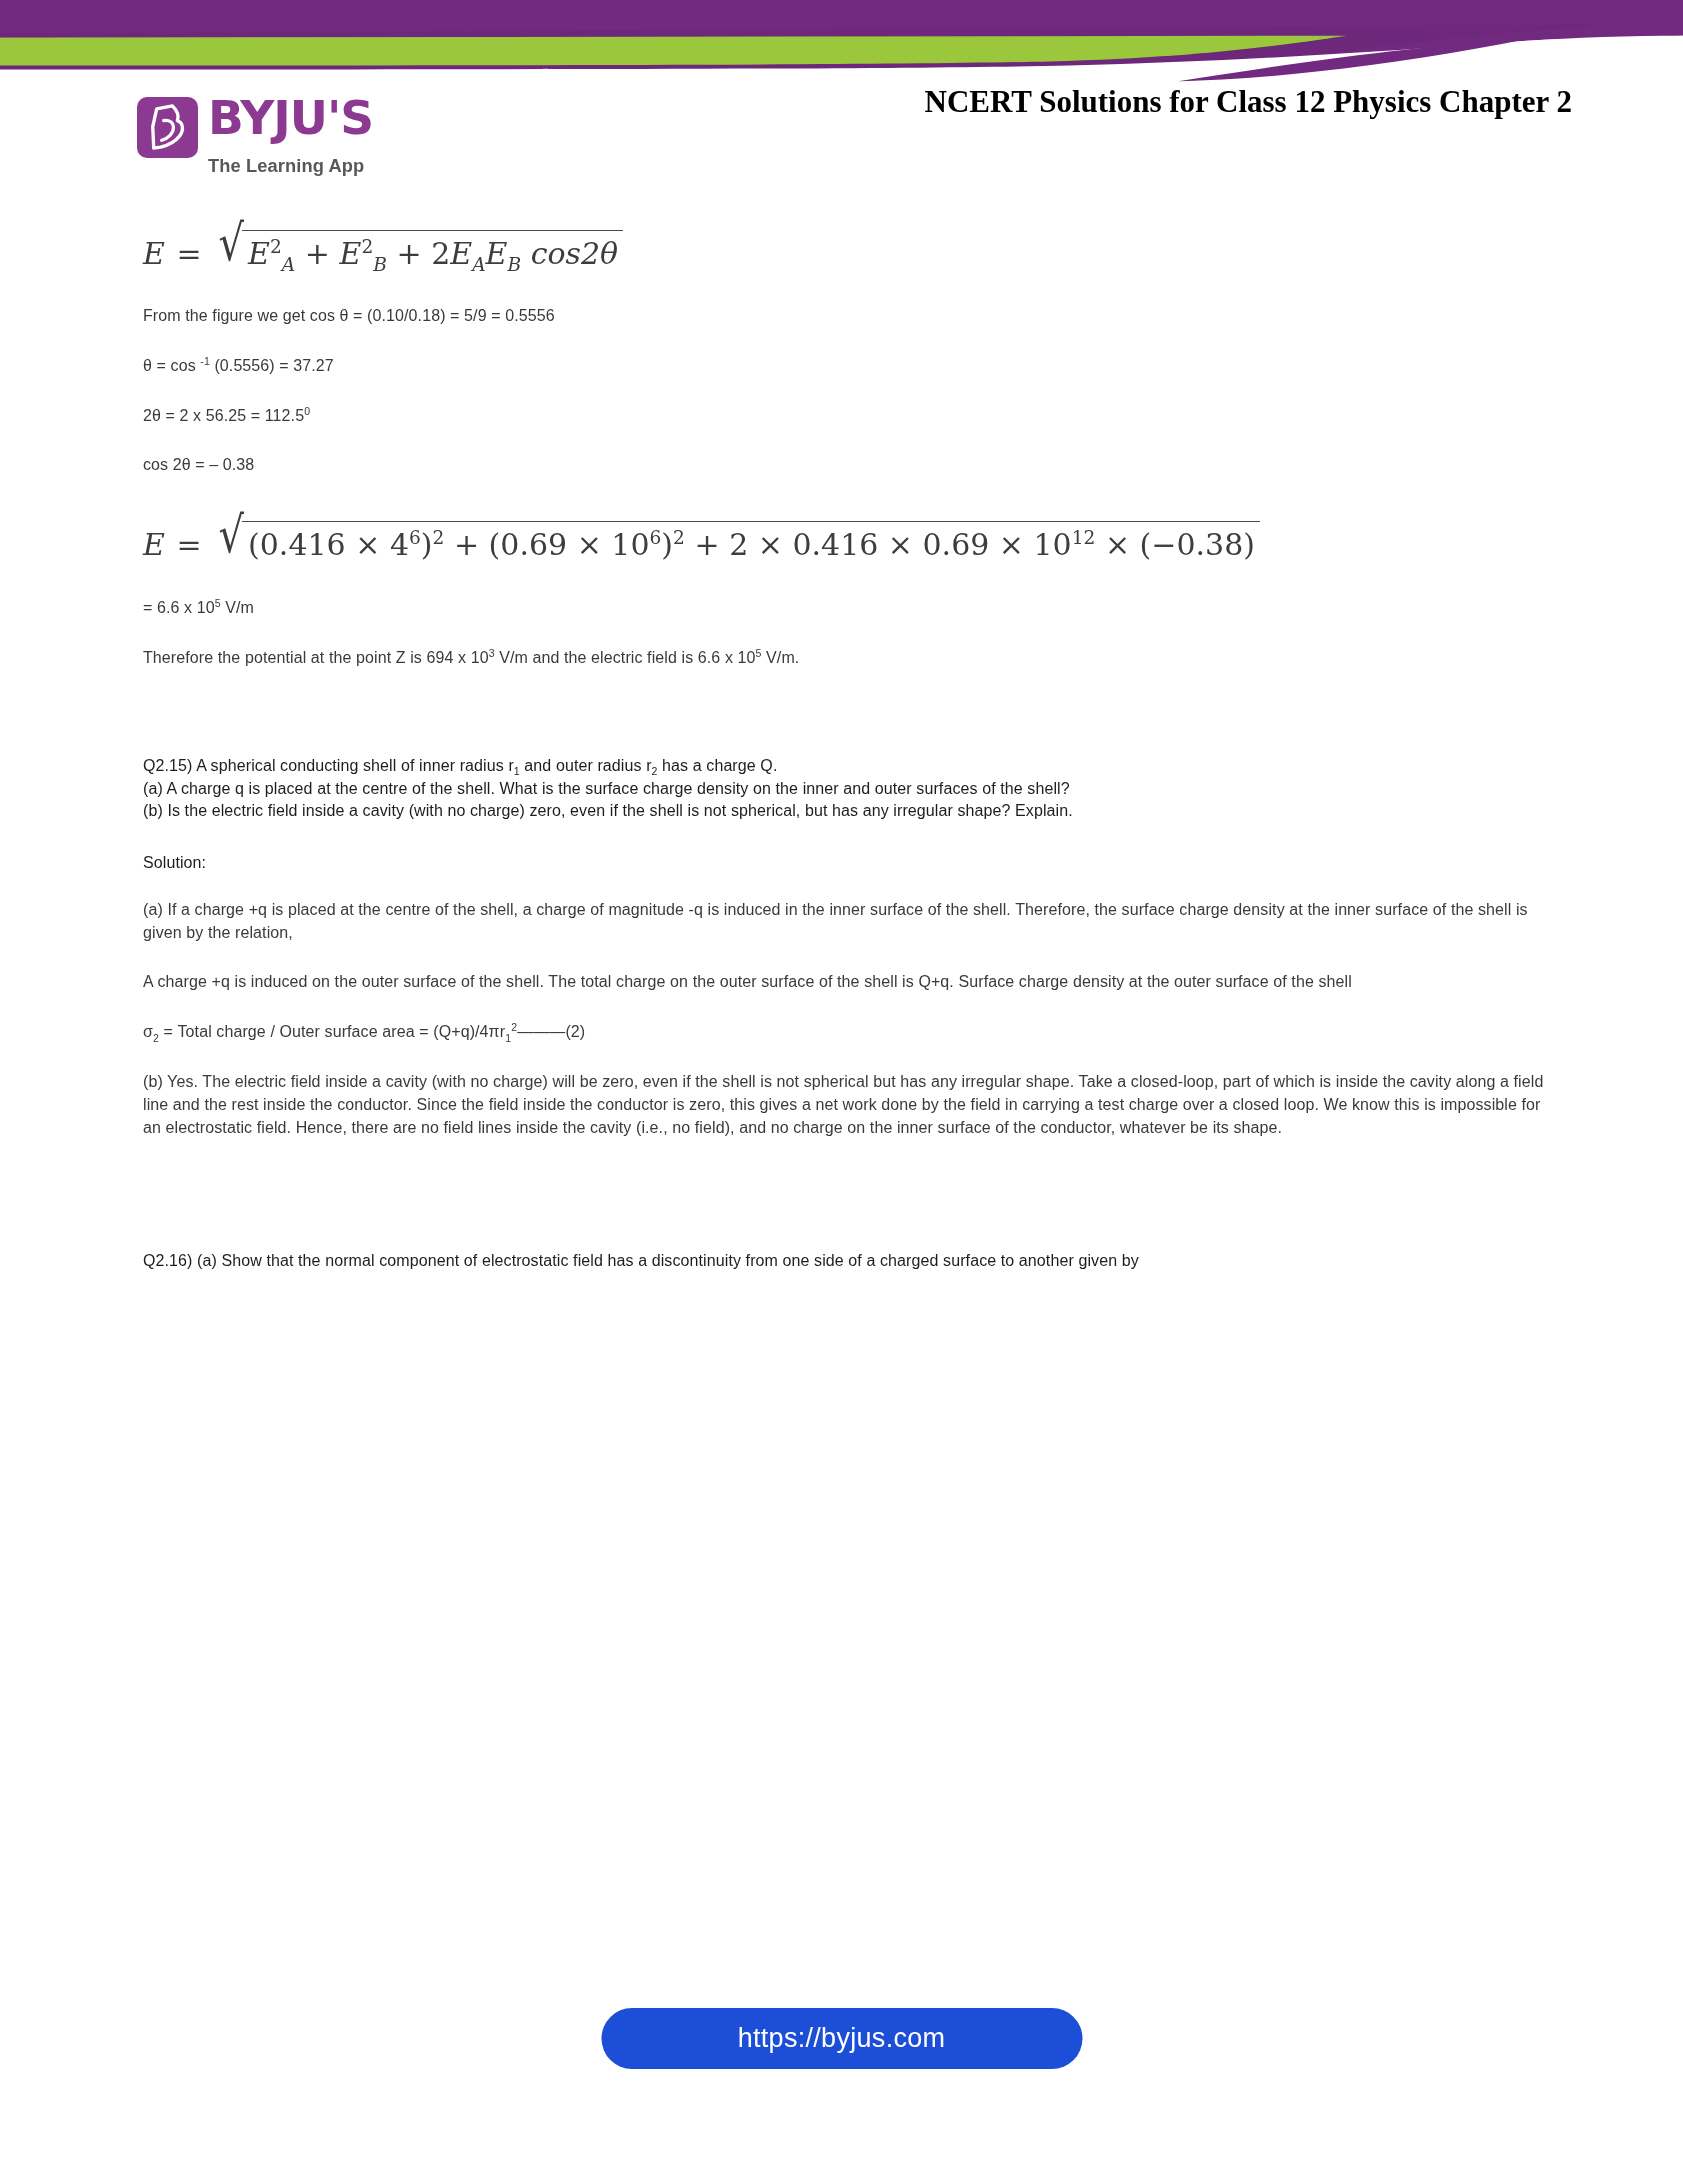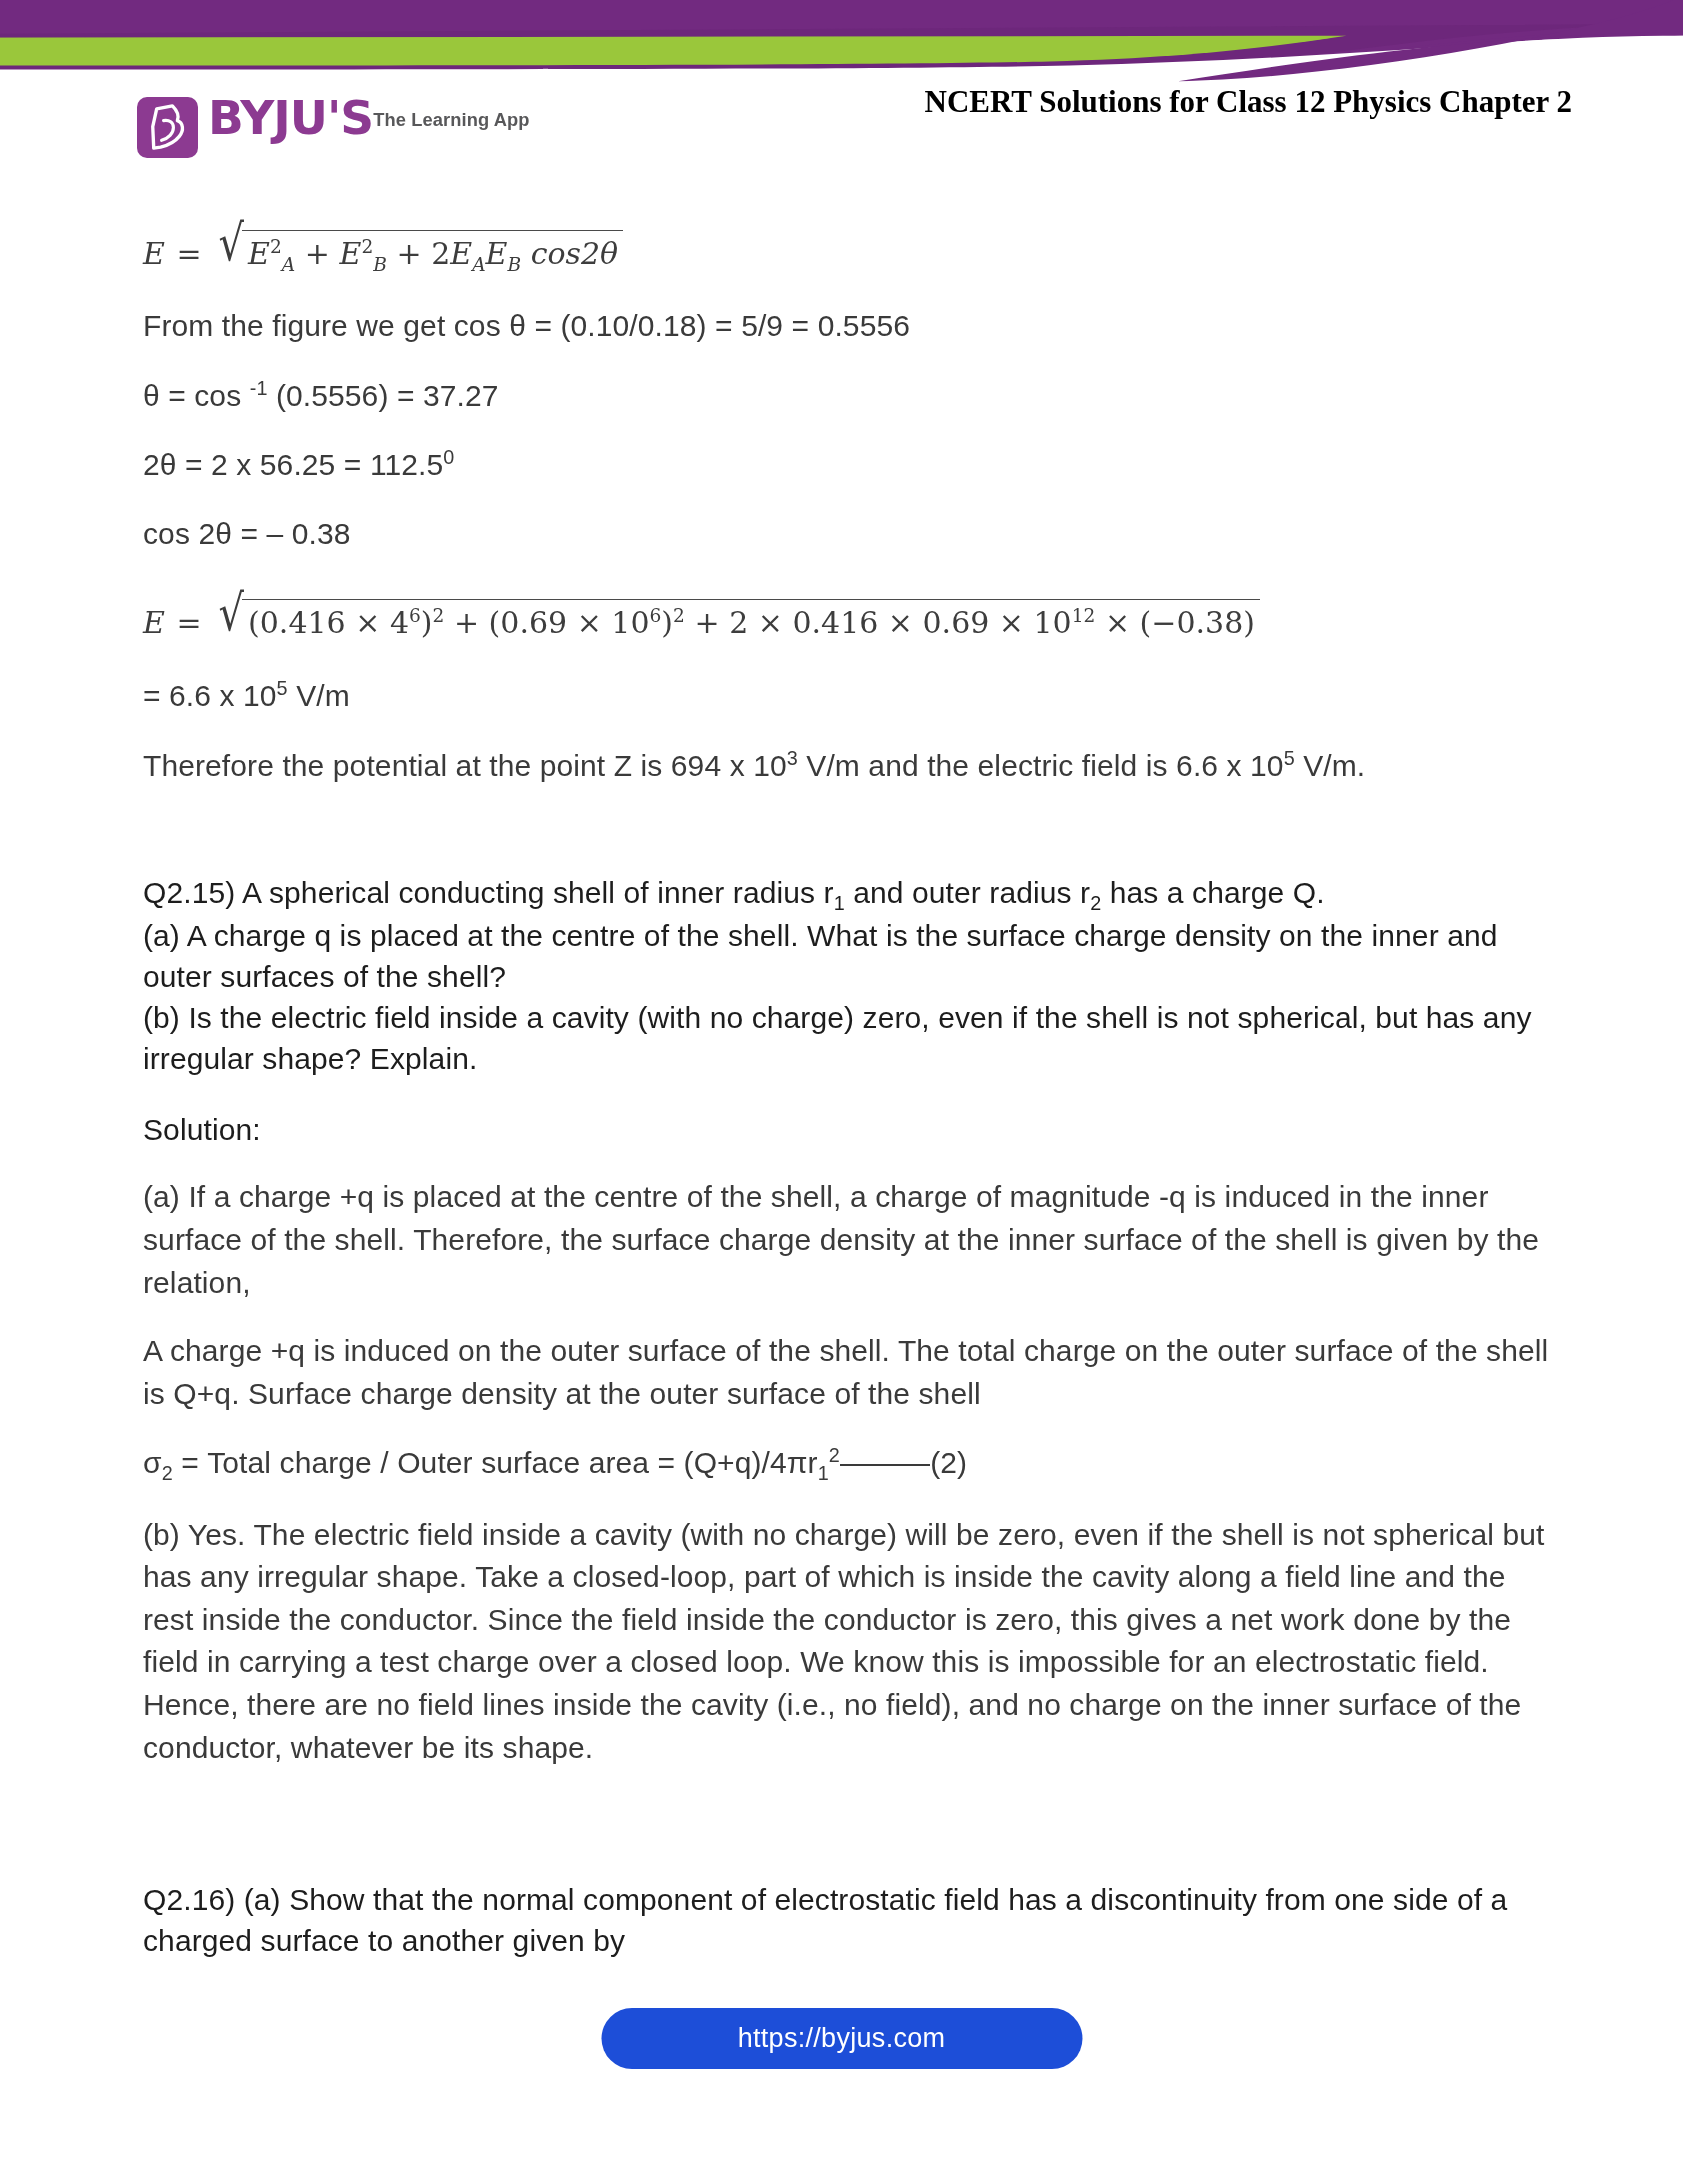--- a/index.html
+++ b/index.html
@@ -39,21 +39,21 @@
     background: #8c3a91;
     border-radius: 10px;
     position: relative;
     flex: 0 0 auto;
     margin-top: 2px;
   }
   .logo-mark svg { position: absolute; left: 0; top: 0; }
   .logo-words {
     margin-left: 10px;
     display: flex;
-    flex-direction: row;
+    flex-direction: column;
     justify-content: flex-start;
   }
   .logo-byjus {
     font-family: "DejaVu Sans", sans-serif;
     font-weight: bold;
     font-size: 47px;
     letter-spacing: -1px;
     color: #8c3a91;
     line-height: 0.98;
   }
@@ -82,21 +82,21 @@
 
   
   .content {
     position: absolute;
     left: 143px;
     top: 230px;
     width: 1406px;
     color: #2e2e2e;
   }
   .para {
-    font-size: 30px;
+    font-size: 16px;
     line-height: 1.42;
     margin: 0 0 26px 0;
     color: #3a3a3a;
     letter-spacing: 0.1px;
   }
   .para.bold {
     font-weight: normal;
     color: #1d1d1d;
     line-height: 1.36;
   }

